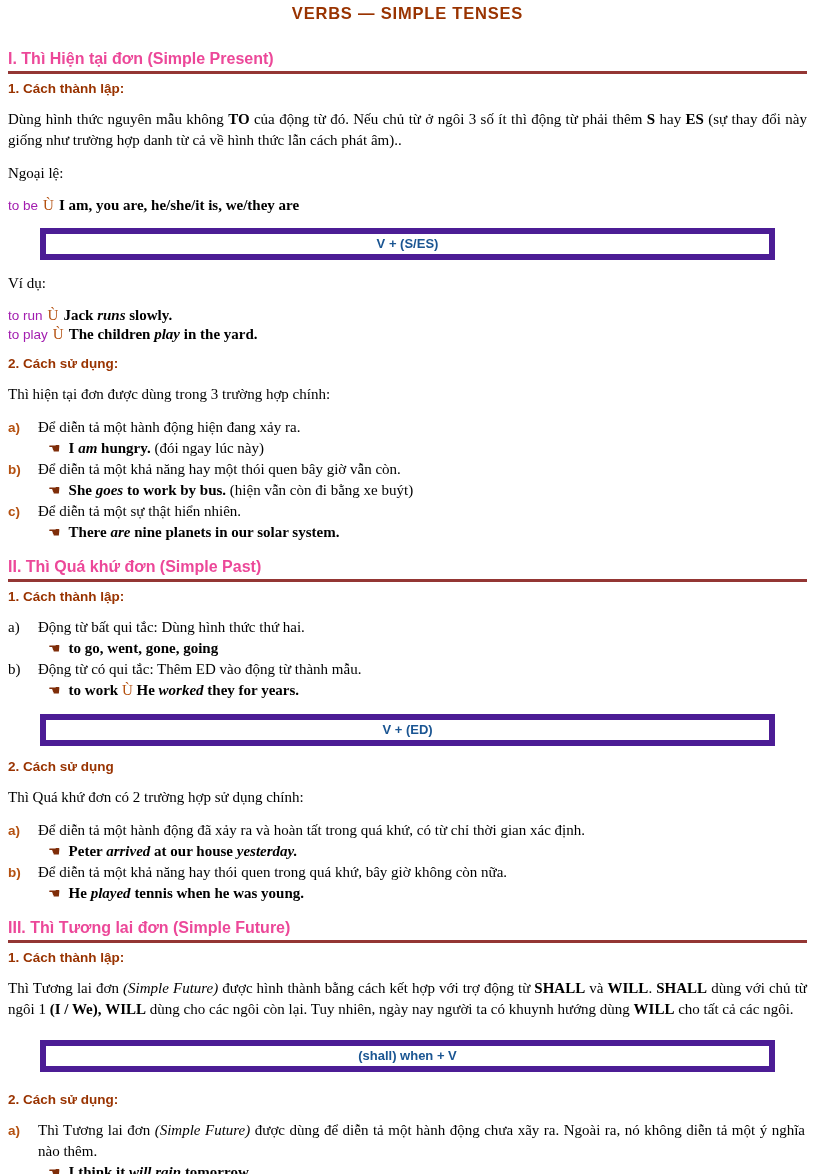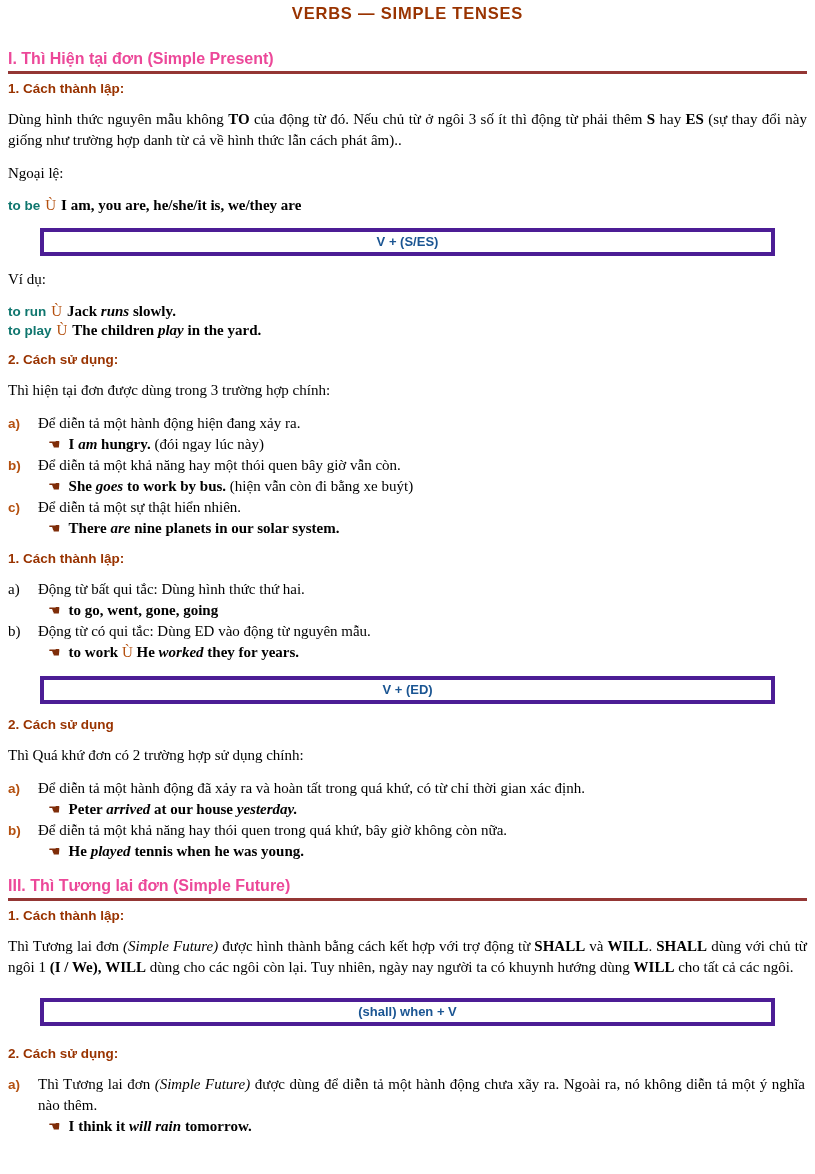--- a/index.html
+++ b/index.html
@@ -30,29 +30,29 @@
     margin: 7px 0 12px 0; line-height: 16px;
   }
 
   p.body { margin: 12px 0; line-height: 21px; }
   .justify { text-align: justify; }
 
   .conj-block { margin: 8px 0 12px 0; }
   .conj-line { line-height: 19px; }
   .conj-label {
     font-family: "Liberation Sans", sans-serif;
-    font-weight: 700; font-size: 13.5px; color: #0f766e;
+    font-weight: 400; font-size: 13.5px; color: #a21caf;
     margin-right: 5px;
     margin-top: 20px;
   }
   .arrow { color: #B4500F; margin-right: 5px; }
 
   .formula-box {
     margin: 13px 32px;
-    border: 4px solid #4c1d95;
+    border: 6px solid #4c1d95;
     text-align: center;
     font-family: "Liberation Sans", sans-serif;
     font-weight: 700; font-size: 13px; color: #1A5592;
     padding: 2px 0 3px 0; line-height: 15px;
   }
 
   .list { margin: 12px 0; }
   .list-item { display: flex; line-height: 21px; margin: 0; }
   .marker { flex: 0 0 30px; font-weight: 700; }
   .marker.orange { color: #B4500F; font-family: "Liberation Sans", sans-serif; font-size: 13.5px; line-height: 21px; }
@@ -129,33 +129,34 @@
         <span class="marker orange">c)</span>
         <span class="item-text"><span class="run-r">Để diễn tả một sự thật hiển nhiên.</span></span>
       </div>
       <div class="ex-line">
         <span class="hand">☚</span><span><span class="run-b">There </span><span class="run-bi">are</span><span class="run-b"> nine planets in our solar system.</span></span>
       </div>
     </div>
   </div>
 
   <div class="section">
+    <div class="sec-heading">II. Thì Quá khứ đơn (Simple Past)</div>
     <div class="sub-heading">1. Cách thành lập:</div>
 
     <div class="list">
       <div class="list-item">
         <span class="marker plain">a)</span>
         <span class="item-text"><span class="run-r">Động từ bất qui tắc: Dùng hình thức thứ hai.</span></span>
       </div>
       <div class="ex-line">
         <span class="hand">☚</span><span><span class="run-b">to go, went, gone, going</span></span>
       </div>
       <div class="list-item">
         <span class="marker plain">b)</span>
-        <span class="item-text"><span class="run-r">Động từ có qui tắc: Dùng ED vào động từ nguyên mẫu.</span></span>
+        <span class="item-text"><span class="run-r">Động từ có qui tắc: Thêm ED vào động từ thành mẫu.</span></span>
       </div>
       <div class="ex-line">
         <span class="hand">☚</span><span><span class="run-b">to work </span><span class="run-arrow">Ù</span><span class="run-b"> He </span><span class="run-bi">worked</span><span class="run-b"> they for years.</span></span>
       </div>
     </div>
 
     <div class="formula-box">
       <span>V + (ED)</span>
     </div>
 

